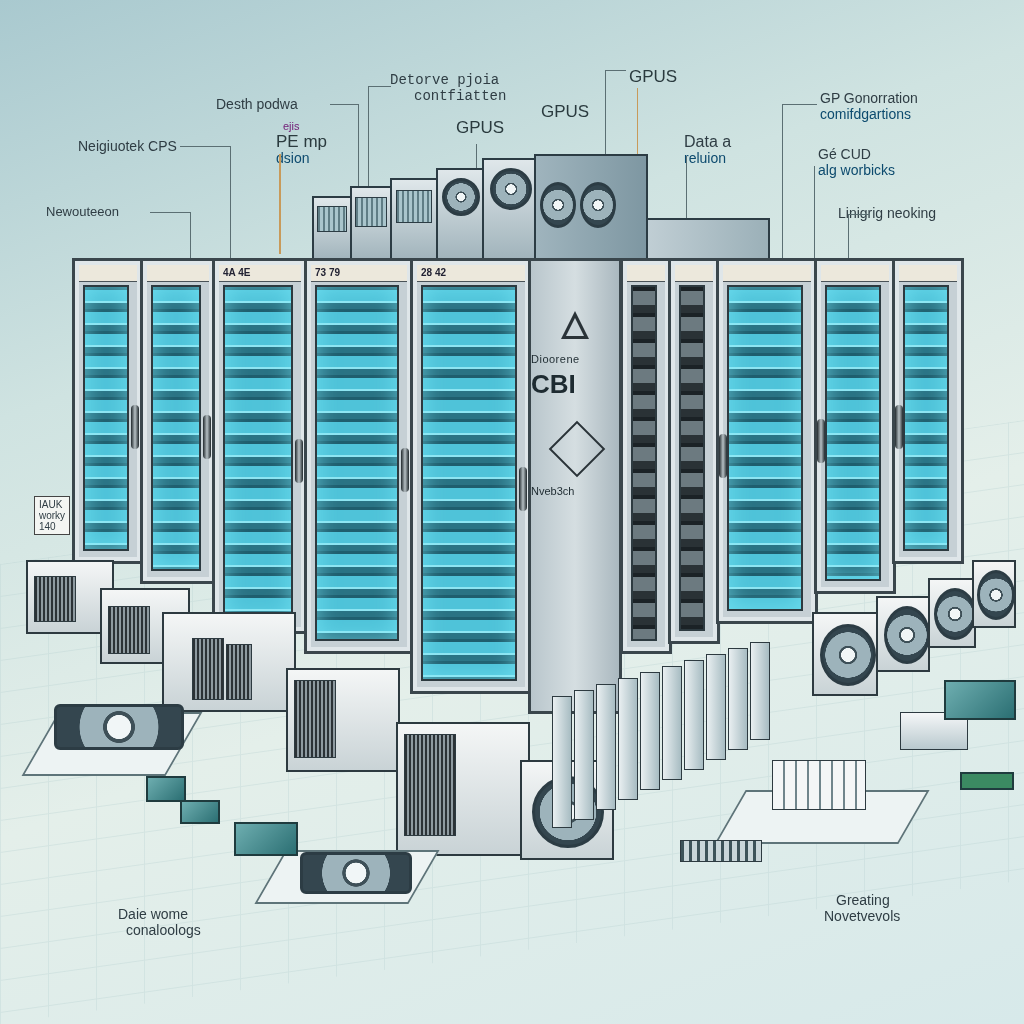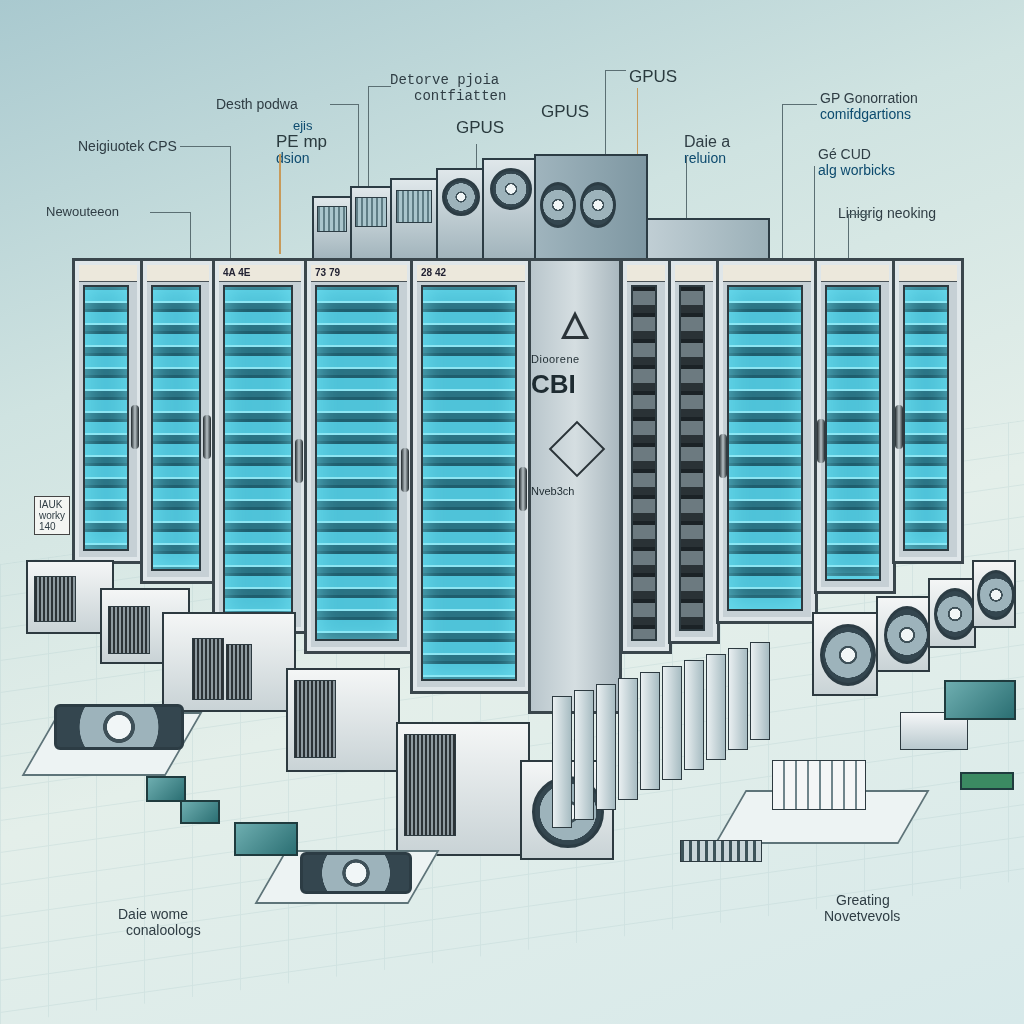--- a/index.html
+++ b/index.html
@@ -44,34 +44,34 @@
   .card{position:absolute;background:linear-gradient(90deg,#e9eff1,#a7bcc2);border:1px solid #2d3a40;}
   .comp{position:absolute;background:linear-gradient(135deg,#6eaeb0,#2b6f73);border:2px solid #1f3b3e;}
   .plate{position:absolute;border:2px solid #5e7479;background:#edf3f3;transform:skewX(-30deg);}
 </style>
 </head>
 <body>
 
 <div class="grid"></div>
 
 <div class="label" style="left:216px;top:96px;">Desth podwa</div>
-<div class="label" style="left:293px;top:118px;font-size:13px;color:#0c4a6e">ejis</div>
+<div class="label" style="left:283px;top:118px;font-size:11px;color:#701a75">ejis</div>
 <div class="label big" style="left:276px;top:134px;">
   <span>PE mp</span>
   <span class="l2" style="font-size:14px">dsion</span>
 </div>
 <div class="label" style="left:390px;top:72px;font-family:Liberation Mono, monospace;">
   <span>Detorve pjoia</span>
   <span class="l2" style="padding-left:24px;color:#2f3d44">contfiatten</span>
 </div>
 <div class="label big" style="left:456px;top:120px;">GPUS</div>
 <div class="label big" style="left:541px;top:104px;">GPUS</div>
 <div class="label big" style="left:629px;top:69px;">GPUS</div>
 <div class="label" style="left:684px;top:134px;">
-  <span style="font-size:16px">Daie a</span>
+  <span style="font-size:16px">Data a</span>
   <span class="l2">reluion</span>
 </div>
 <div class="label" style="left:820px;top:90px;">
   <span>GP Gonorration</span>
   <span class="l2">comifdgartions</span>
 </div>
 <div class="label" style="left:818px;top:146px;">
   <span>Gé CUD</span>
   <span class="l2">alg worbicks</span>
 </div>

